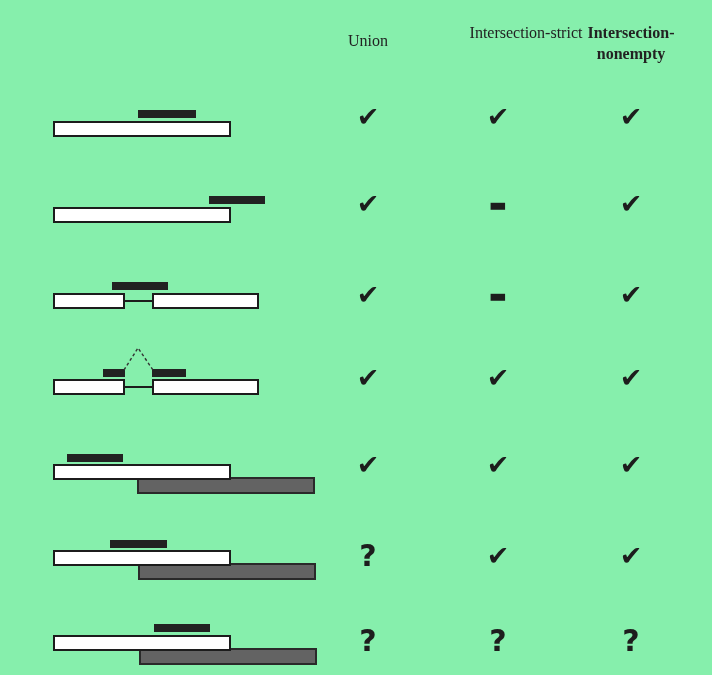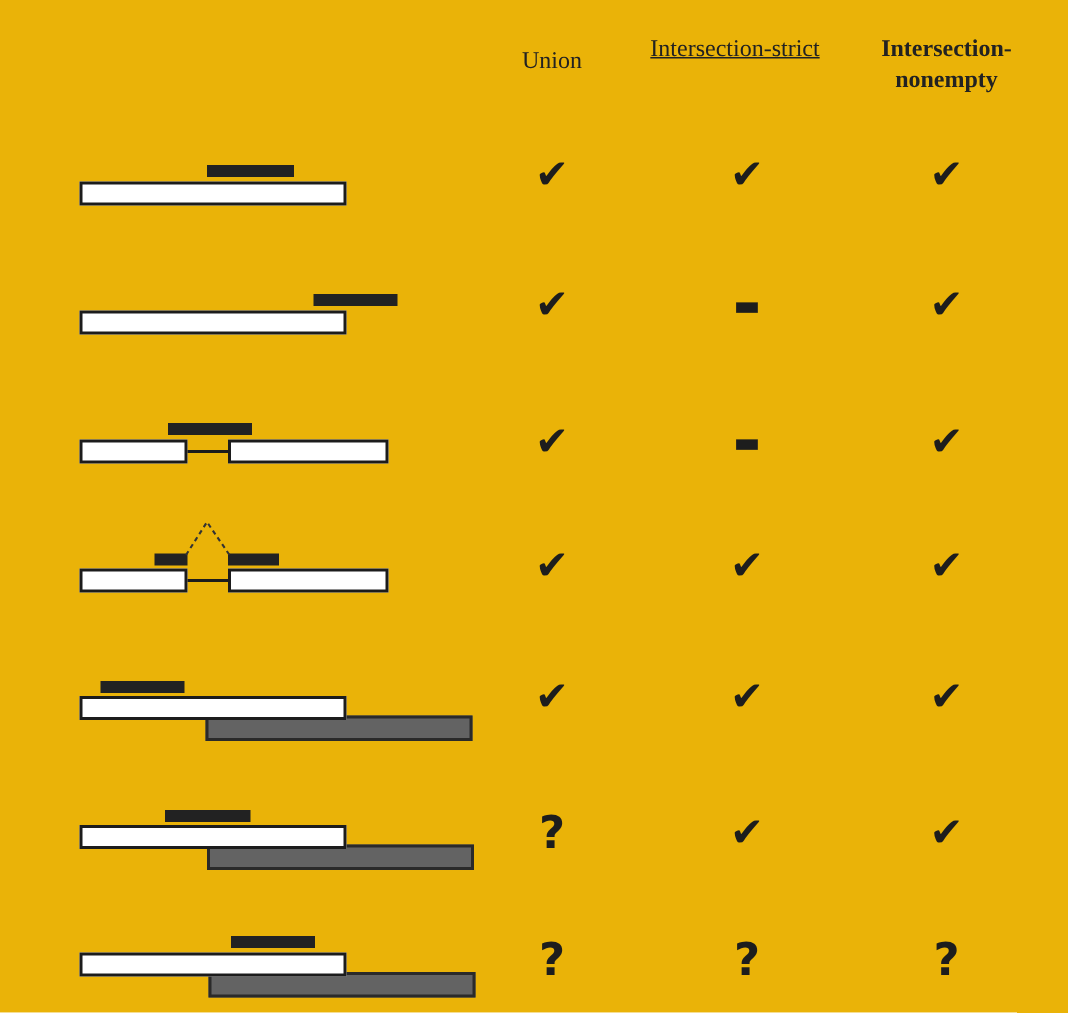--- a/index.html
+++ b/index.html
@@ -1,20 +1,20 @@
 <!DOCTYPE html>
 <html><head>
 <meta charset="utf-8">
 <style>
   html, body { margin: 0; padding: 0; background: #ffffff; }
   .figure {
     position: relative;
     width: 712px;
     height: 675px;
-    background: #eab308;
+    background: #86efac;
     font-family: "Liberation Serif", serif;
     overflow: hidden;
   }
   
   .col-header {
     position: absolute;
     top: 22px;
     width: 124px;
     text-align: center;
     font-size: 16px;
@@ -72,21 +72,21 @@
   }
   .mark[data-kind="dash"]     { font-size: 19px; }
   .mark[data-kind="question"] { font-size: 30px; }
 </style>
 </head>
 <body>
 
 <div class="figure">
 
   <div class="col-header single" style="left:306px;">Union</div>
-  <div class="col-header" style="left:428px;text-decoration:underline;">Intersection-strict</div>
+  <div class="col-header" style="left:464px;">Intersection-strict</div>
   <div class="col-header" style="left:569px;font-weight:bold;">Intersection-nonempty</div>
 
   <div class="read" style="left:138px; top:110px; width:58px;"></div>
   <div class="feature" style="left:53px; top:121px;"></div>
   <div class="mark" style="left:328px; top:95px;" data-kind="check">✔</div>
   <div class="mark" style="left:458px; top:95px;" data-kind="check">✔</div>
   <div class="mark" style="left:591px; top:95px;" data-kind="check">✔</div>
 
   <div class="read" style="left:209px; top:196px; width:56px;"></div>
   <div class="feature" style="left:53px; top:207px;"></div>

